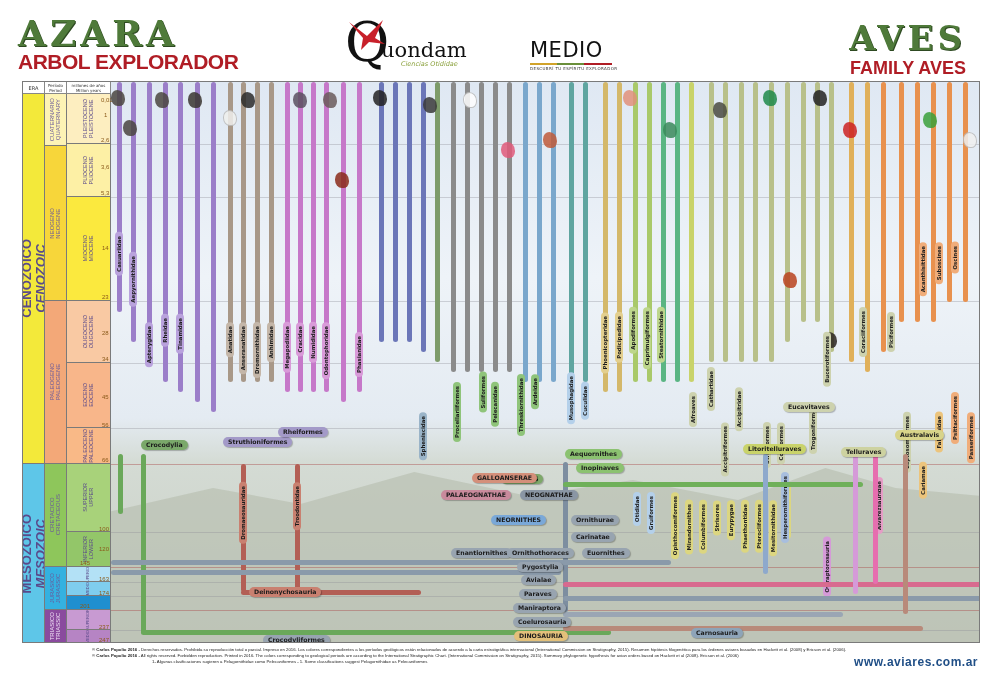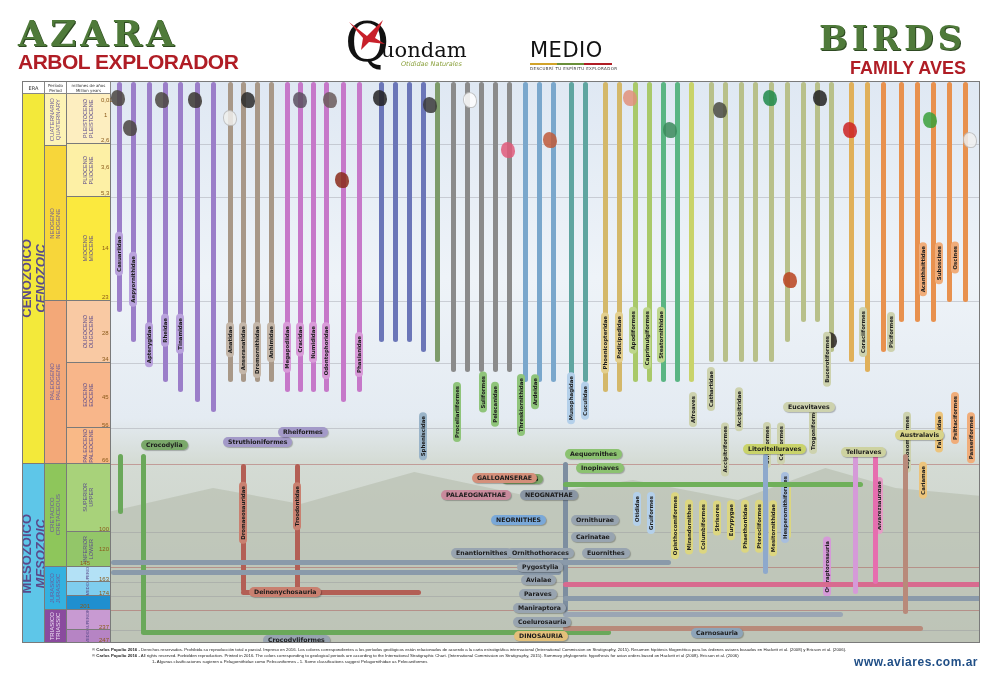--- a/index.html
+++ b/index.html
@@ -49,30 +49,30 @@
 
 <div class="abs title-aves">AZARA</div>
 <div class="abs sub-es">ARBOL EXPLORADOR</div>
 
 <div class="abs logo-q">
   <span class="q">Q</span>
   <svg class="wing" viewBox="0 0 40 34">
       <path d="M2 2 L20 16 L36 0 L28 18 L38 24 L22 22 L14 30 L16 18 Z" fill="#c8202a"></path>
     </svg>
   <span class="name">uondam</span>
-  <span class="tag">Otididae Naturales</span>
+  <span class="tag">Ciencias Otididae</span>
 </div>
 
 <div class="abs logo-azara">
   <div class="name">MEDIO</div>
   <div class="bar"></div>
   <div class="tag">DESCUBRÍ TU ESPÍRITU EXPLORADOR</div>
 </div>
 
-<div class="abs title-birds">BIRDS</div>
+<div class="abs title-birds">AVES</div>
 <div class="abs sub-en">FAMILY AVES</div>
 
 <div class="abs chart">
   <div class="mountain"></div>
 
   <div class="eracol">
     <div class="era-hdr" style="left:0;width:22px;font-size:5px;line-height:10px;">ERA</div>
     <div class="era-hdr" style="left:22px;width:22px;">Período Period</div>
     <div class="era-hdr" style="left:44px;width:44px;">millones de años Million years</div>
 

